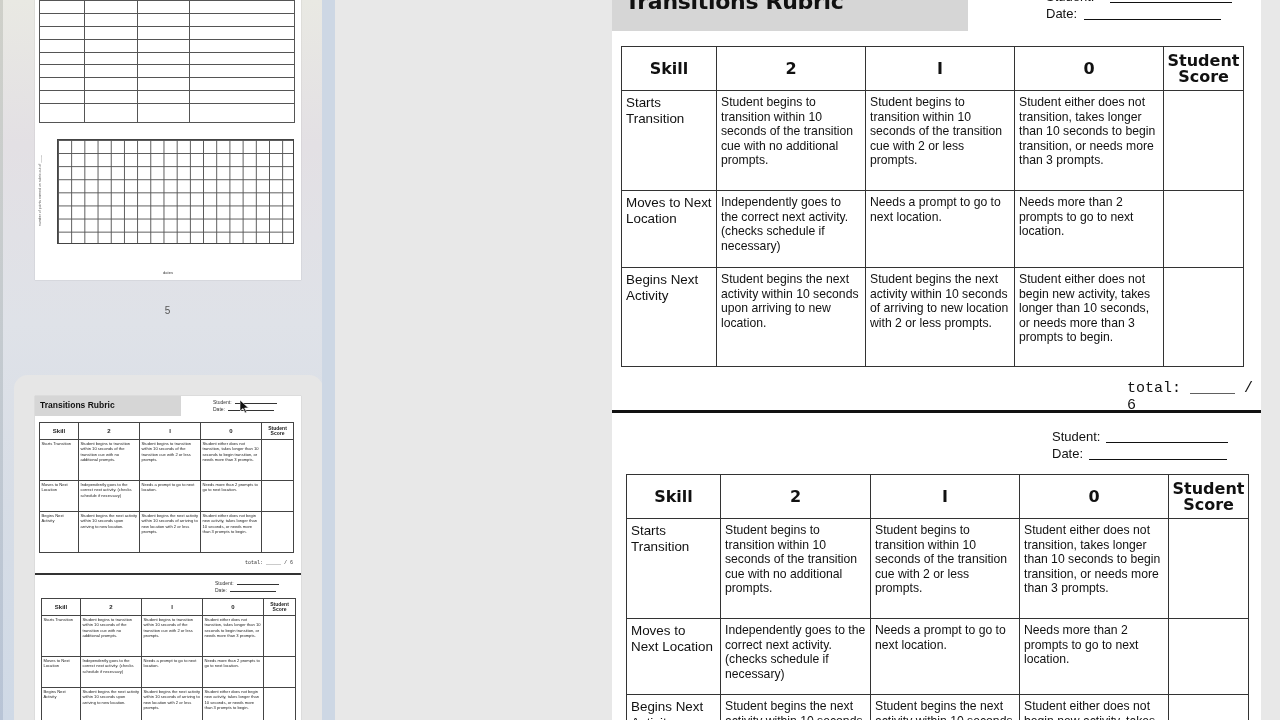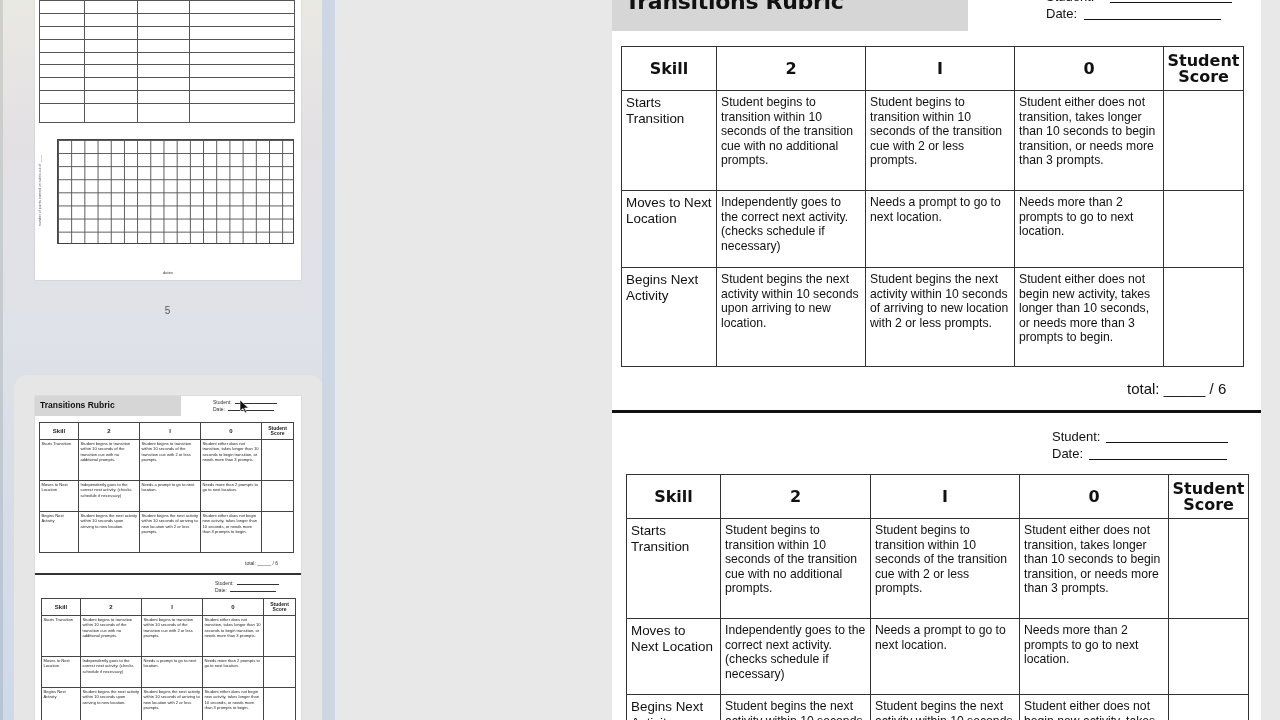--- a/index.html
+++ b/index.html
@@ -68,21 +68,21 @@
     border: 1.3px solid #333; vertical-align: top; color: #111;
     font-family: "Liberation Sans", sans-serif; font-size: 12.2px; line-height: 14.5px;
     padding: 4px 4px; text-align: left; font-weight: normal;
   }
   table.rubric th {
     font-family: "DejaVu Sans", sans-serif; font-weight: bold; font-size: 16px; line-height: 16px;
     text-align: center; vertical-align: middle; padding: 2px;
   }
   table.rubric td.skill { font-size: 13.4px; line-height: 16px; }
 
-  .total { position: absolute; font-size: 15px; color: #111; }
+  .total { position: absolute; font-size: 15px; color: #111; font-family: Liberation Mono, monospace; }
   .separator { position: absolute; left: 0; width: 649px; height: 3px; background: #111; }
 
   .cursor { position: absolute; left: 240px; top: 400px; width: 10px; height: 14px; }
 </style>
 </head>
 <body>
 
 <div id="sidebar">
   <div class="leftedge"></div>
 

